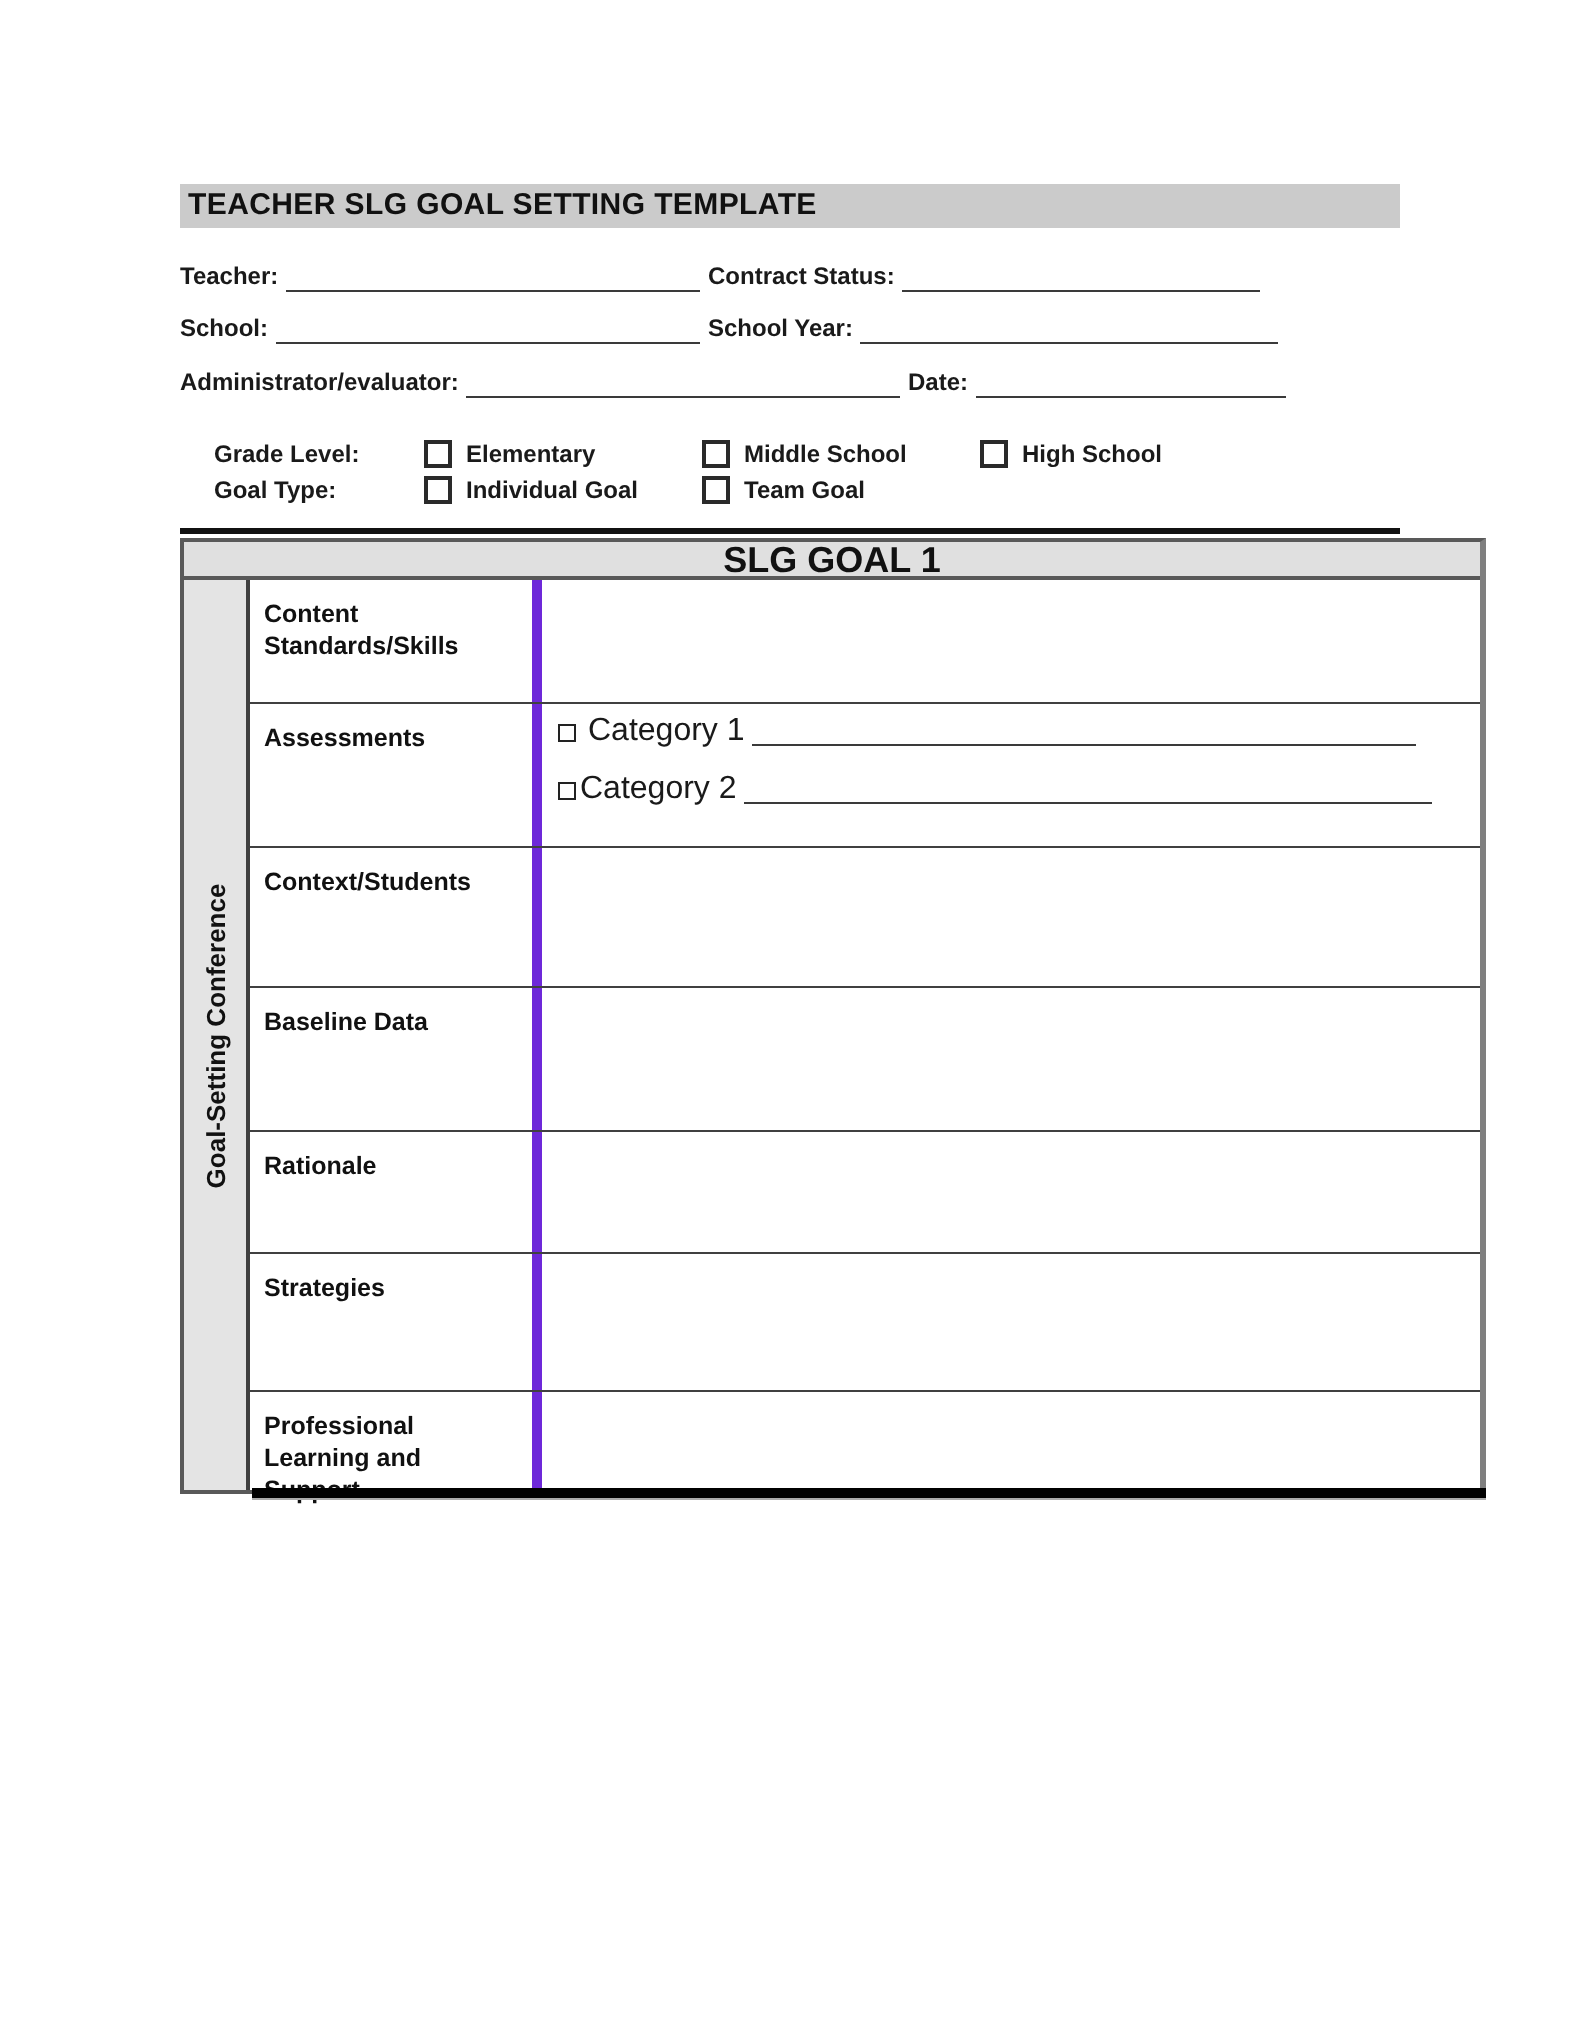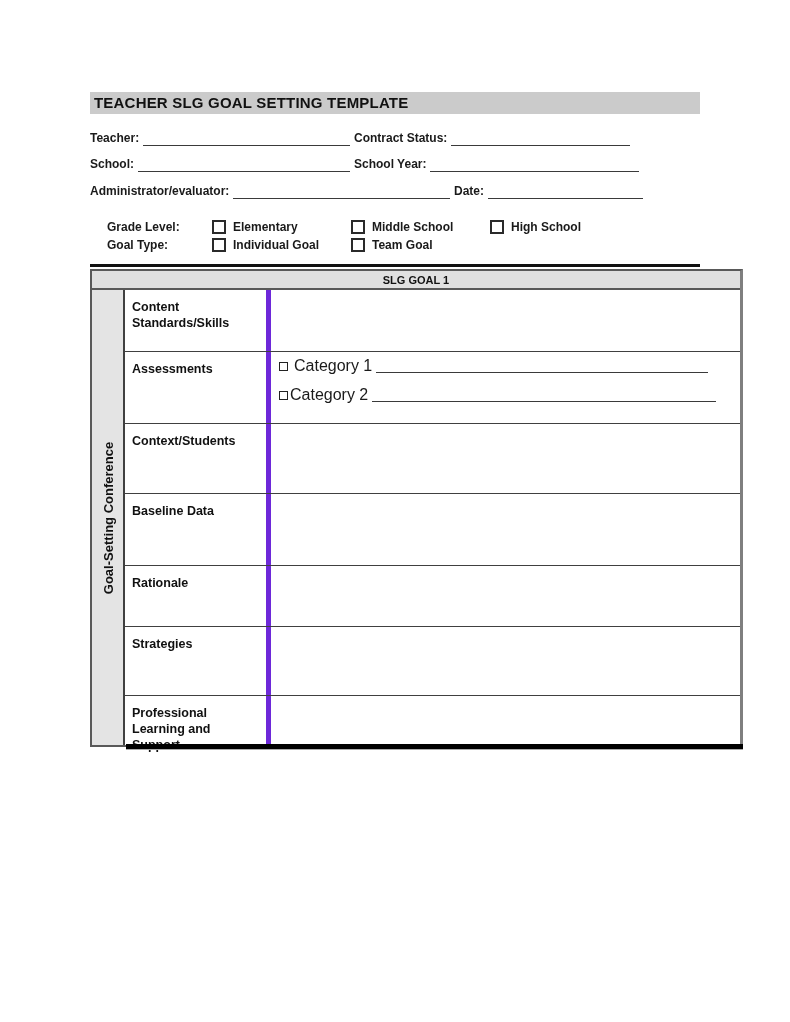--- a/index.html
+++ b/index.html
@@ -62,21 +62,21 @@
     background: #fff;
   }
   .slg-table::after {
     content: ""; position: absolute;
     left: 34px; right: -3px; bottom: -5px; height: 5px;
     background: #000; border-bottom: 1px solid #aaa;
   }
   .slg-header {
     height: 19px; background: #e0e0e0;
     border-bottom: 2px solid #595959;
-    text-align: center; font-size: 11px; font-weight: bold;
+    text-align: center; font-size: 18px; font-weight: bold;
     line-height: 18px; color: #111;
   }
   .slg-body { display: flex; }
   .side-col {
     width: 33px; background: #e4e4e4;
     border-right: 2px solid #404040;
     position: relative; flex: none;
   }
   .side-label {
     position: absolute; left: 50%; top: 50%;

